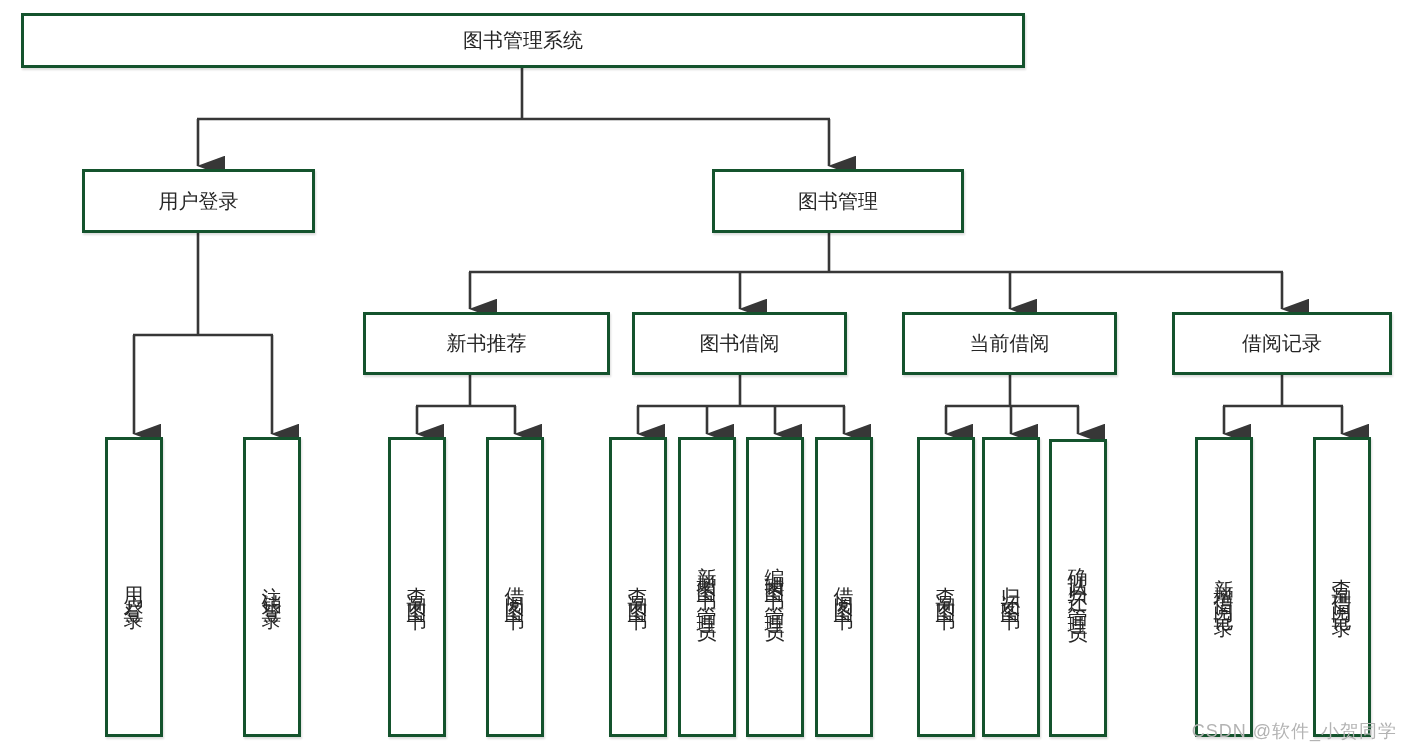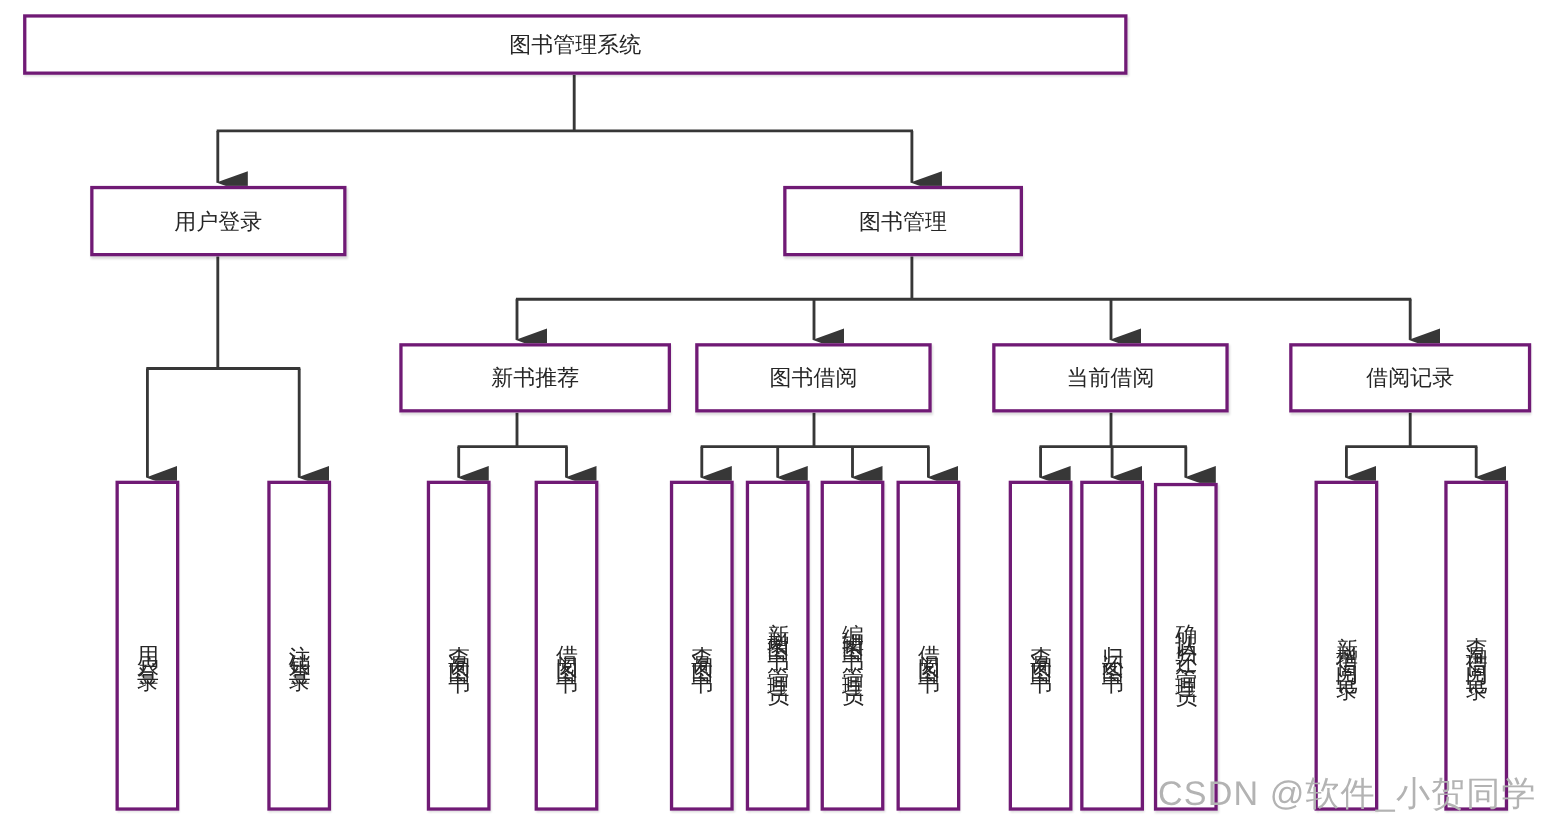--- a/index.html
+++ b/index.html
@@ -7,38 +7,38 @@
     position:relative;
     width:1405px;height:747px;
     background:#ffffff;
     font-family:"Liberation Sans","DejaVu Sans",sans-serif;
     overflow:hidden;
   }
   .wires{position:absolute;left:0;top:0;width:1405px;height:747px;}
   .node{
     position:absolute;
     background:#ffffff;
-    border:3px solid #701a75;
+    border:3px solid #14532d;
     box-sizing:border-box;
     display:flex;align-items:center;justify-content:center;
     font-size:20px;color:#262626;
     box-shadow:1px 2px 2px rgba(0,0,0,0.14);
     text-align:center;
   }
   .vnode{
     writing-mode:vertical-rl;
     letter-spacing:8px;
     line-height:1;
     font-size:20px;
     padding:6px 0;
   }
   .watermark{
     position:absolute;
     right:8px;bottom:4px;
-    font-size:31px;
+    font-size:18px;
     color:#b3b3b3;
     letter-spacing:1px;
     white-space:nowrap;
     z-index:5;
   }
 </style>
 </head>
 <body>
 
 <div class="canvas">
@@ -82,21 +82,21 @@
 
       <path d="M1282 375 V406 M1223 406 H1343"></path>
       <line x1="1224" y1="406" x2="1224" y2="434" marker-end="url(#arrow)"></line>
       <line x1="1342" y1="406" x2="1342" y2="434" marker-end="url(#arrow)"></line>
     </g>
   </svg>
 
   <div class="node" style="left:21px;top:13px;width:1004px;height:55px;">图书管理系统</div>
 
   <div class="node" style="left:82px;top:169px;width:233px;height:64px;">用户登录</div>
-  <div class="node" style="left:712px;top:169px;width:218px;height:64px;">图书管理</div>
+  <div class="node" style="left:712px;top:169px;width:252px;height:64px;">图书管理</div>
 
   <div class="node" style="left:363px;top:312px;width:247px;height:63px;">新书推荐</div>
   <div class="node" style="left:902px;top:312px;width:215px;height:63px;">当前借阅</div>
   <div class="node" style="left:632px;top:312px;width:215px;height:63px;">图书借阅</div>
   <div class="node" style="left:1172px;top:312px;width:220px;height:63px;">借阅记录</div>
 
   <div class="node vnode" style="left:105px;top:437px;width:58px;height:300px;">用户登录</div>
   <div class="node vnode" style="left:243px;top:437px;width:58px;height:300px;">注销登录</div>
 
   <div class="node vnode" style="left:388px;top:437px;width:58px;height:300px;">查询图书</div>

